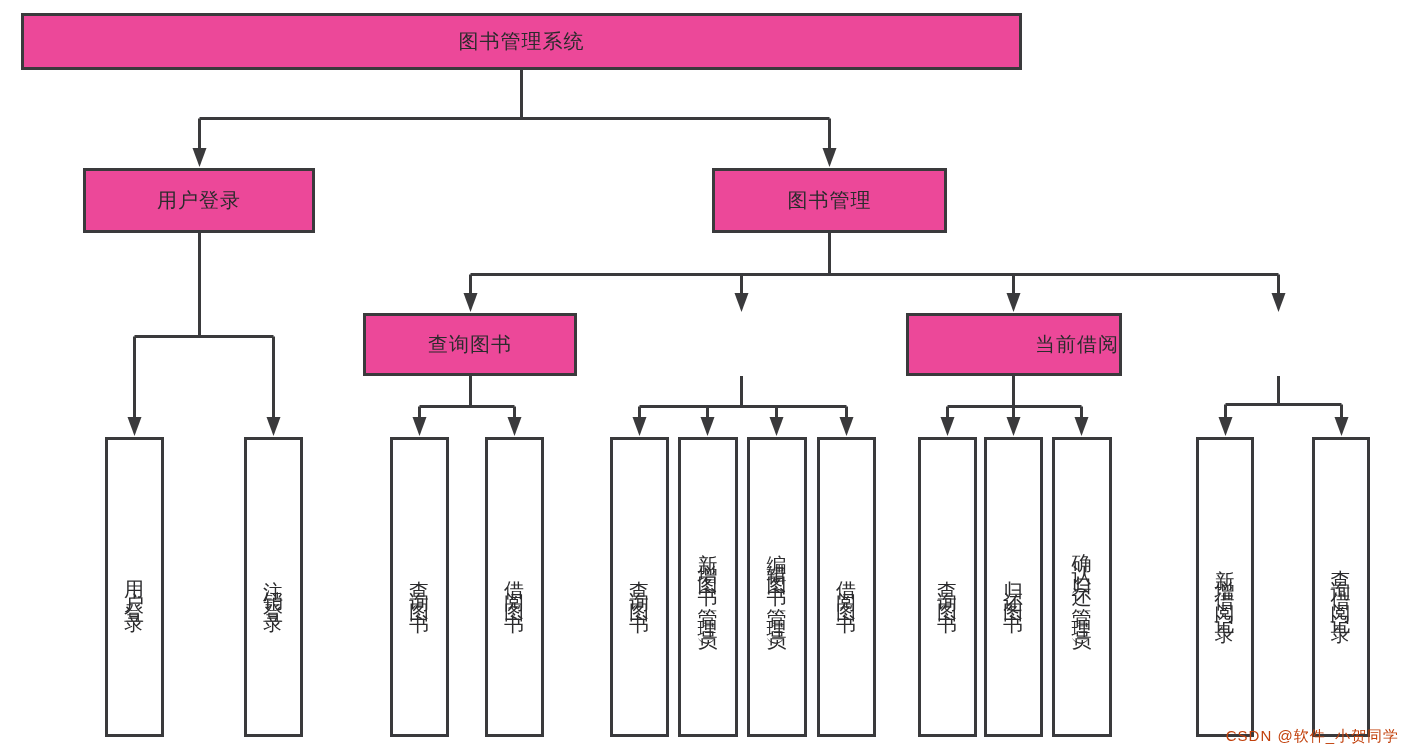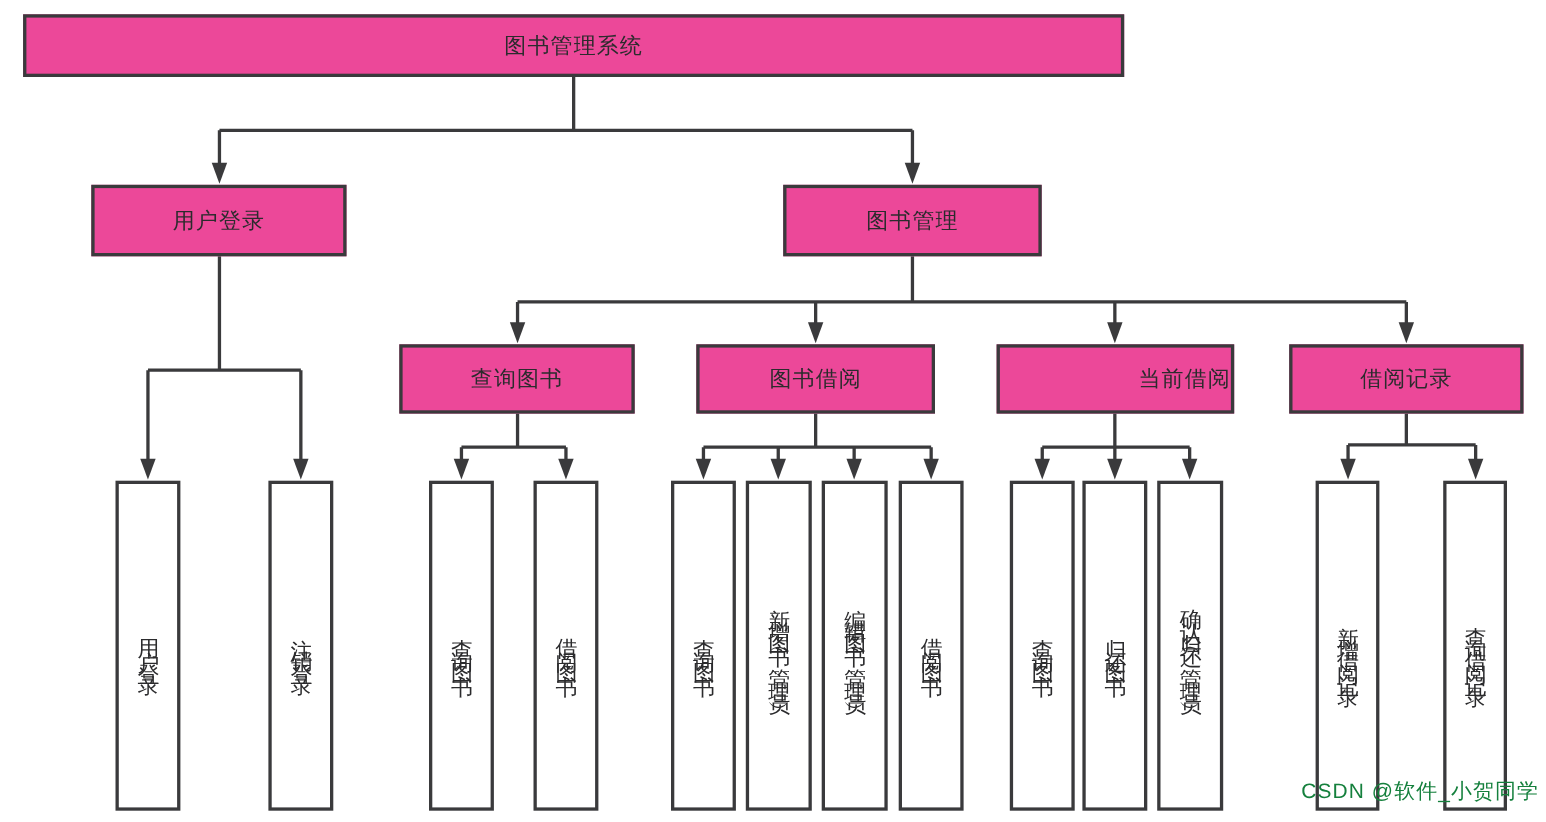--- a/index.html
+++ b/index.html
@@ -47,24 +47,24 @@
     writing-mode: vertical-rl;
     text-orientation: mixed;
     font-size: 20px;
     letter-spacing: 11px;
     line-height: 22px;
     white-space: nowrap;
   }
   .watermark {
     position: absolute;
     right: 6px;
-    bottom: 15px;
+    bottom: 1px;
     z-index: 6;
-    font-size: 19px;
-    color: #15803d;
+    font-size: 15px;
+    color: #c2410c;
     letter-spacing: 1px;
     white-space: nowrap;
   }
 </style>
 </head>
 <body>
 
 <div class="stage">
 
   <svg class="connectors" viewBox="0 0 1405 747" xmlns="http://www.w3.org/2000/svg">
@@ -117,28 +117,22 @@
   <div class="node" style="left:83px; top:168px; width:232px; height:65px;">
     <span>用户登录</span>
   </div>
   <div class="node" style="left:712px; top:168px; width:235px; height:65px;text-align:center;">
     <span>图书管理</span>
   </div>
 
   <div class="node" style="left:363px; top:313px; width:214px; height:63px;">
     <span>查询图书</span>
   </div>
-  <div class="node" style="left:633px; top:313px; width:217px; height:63px;">
-    <span>图书借阅</span>
-  </div>
   <div class="node" style="left:906px; top:313px; width:216px; height:63px;justify-content:flex-end;">
     <span>当前借阅</span>
-  </div>
-  <div class="node" style="left:1172px; top:313px; width:213px; height:63px;">
-    <span>借阅记录</span>
   </div>
 
   <div class="vnode" style="left:105px; top:437px; width:59px; height:300px;">
     <span class="vtext">用户登录</span>
   </div>
   <div class="vnode" style="left:244px; top:437px; width:59px; height:300px;">
     <span class="vtext">注销登录</span>
   </div>
 
   <div class="vnode" style="left:390px; top:437px; width:59px; height:300px;">

